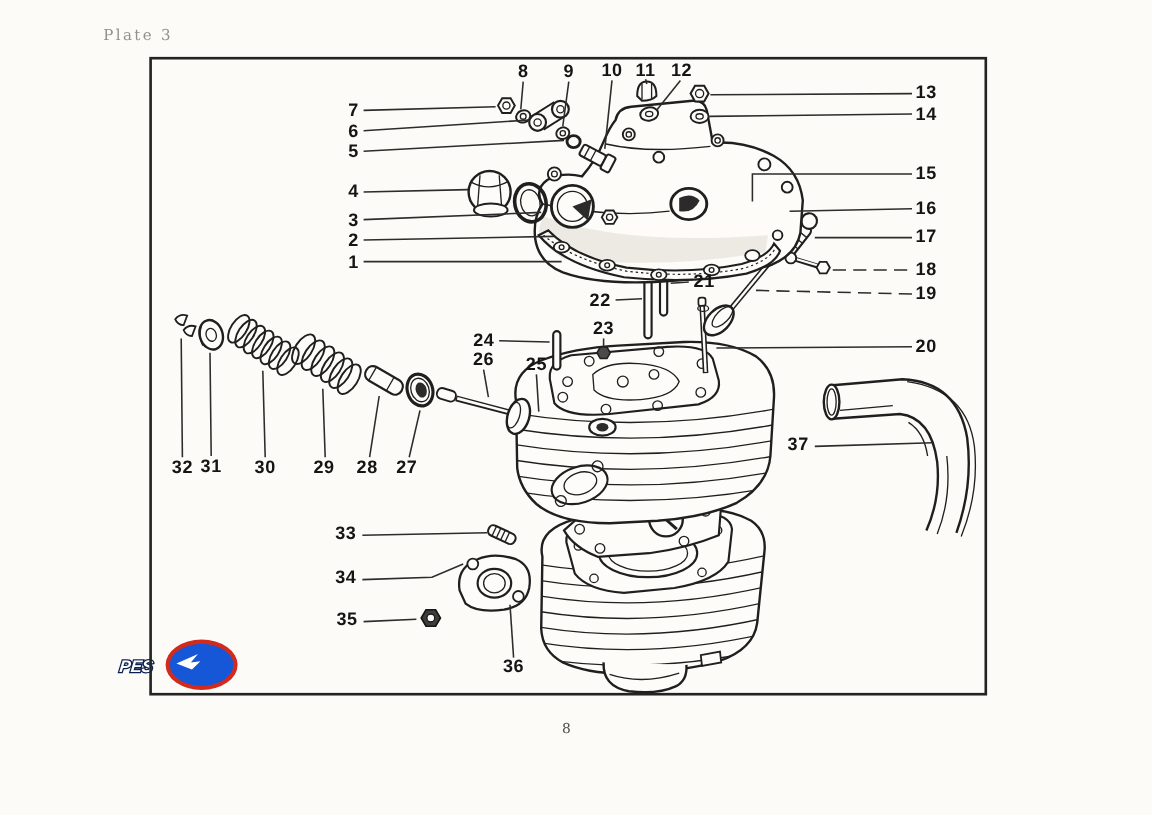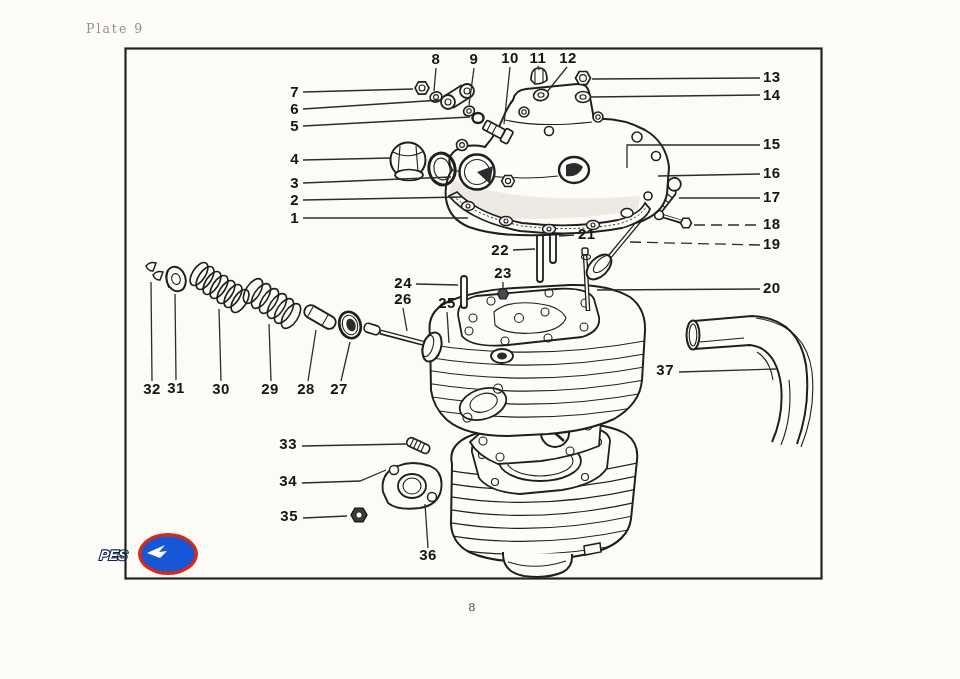--- a/index.html
+++ b/index.html
@@ -33,21 +33,21 @@
   .logo-text{
     font:italic 700 14px "Liberation Sans", sans-serif;
     paint-order:stroke;stroke:#0a1f4d;stroke-width:2.2px;fill:#ffffff;
   }
 </style>
 </head>
 <body>
 
 <div class="stage">
 
-  <div class="plate-label">Plate 9</div>
+  <div class="plate-label">Plate 3</div>
   <div class="page-number">8</div>
 
   <svg width="960" height="679" viewBox="0 0 960 679">
     <defs>
       <clipPath id="headClip">
         <path d="M 430,334 Q 426,310 452,300 Q 478,290 515,288 L 570,285 Q 608,284 630,297 Q 646,309 645,331 L 642,380 Q 640,404 614,419 Q 588,431 548,434 L 508,436 Q 466,436 447,420 Q 433,407 431,390 Z"></path>
       </clipPath>
       <clipPath id="barrelClip">
         <path d="M 452,464 Q 447,442 478,433 Q 512,426 562,424 Q 606,422 626,434 Q 639,443 637,460 L 631,519 Q 628,541 599,551 Q 568,560 530,561 Q 493,563 469,552 Q 452,543 451,524 Z"></path>
       </clipPath>

